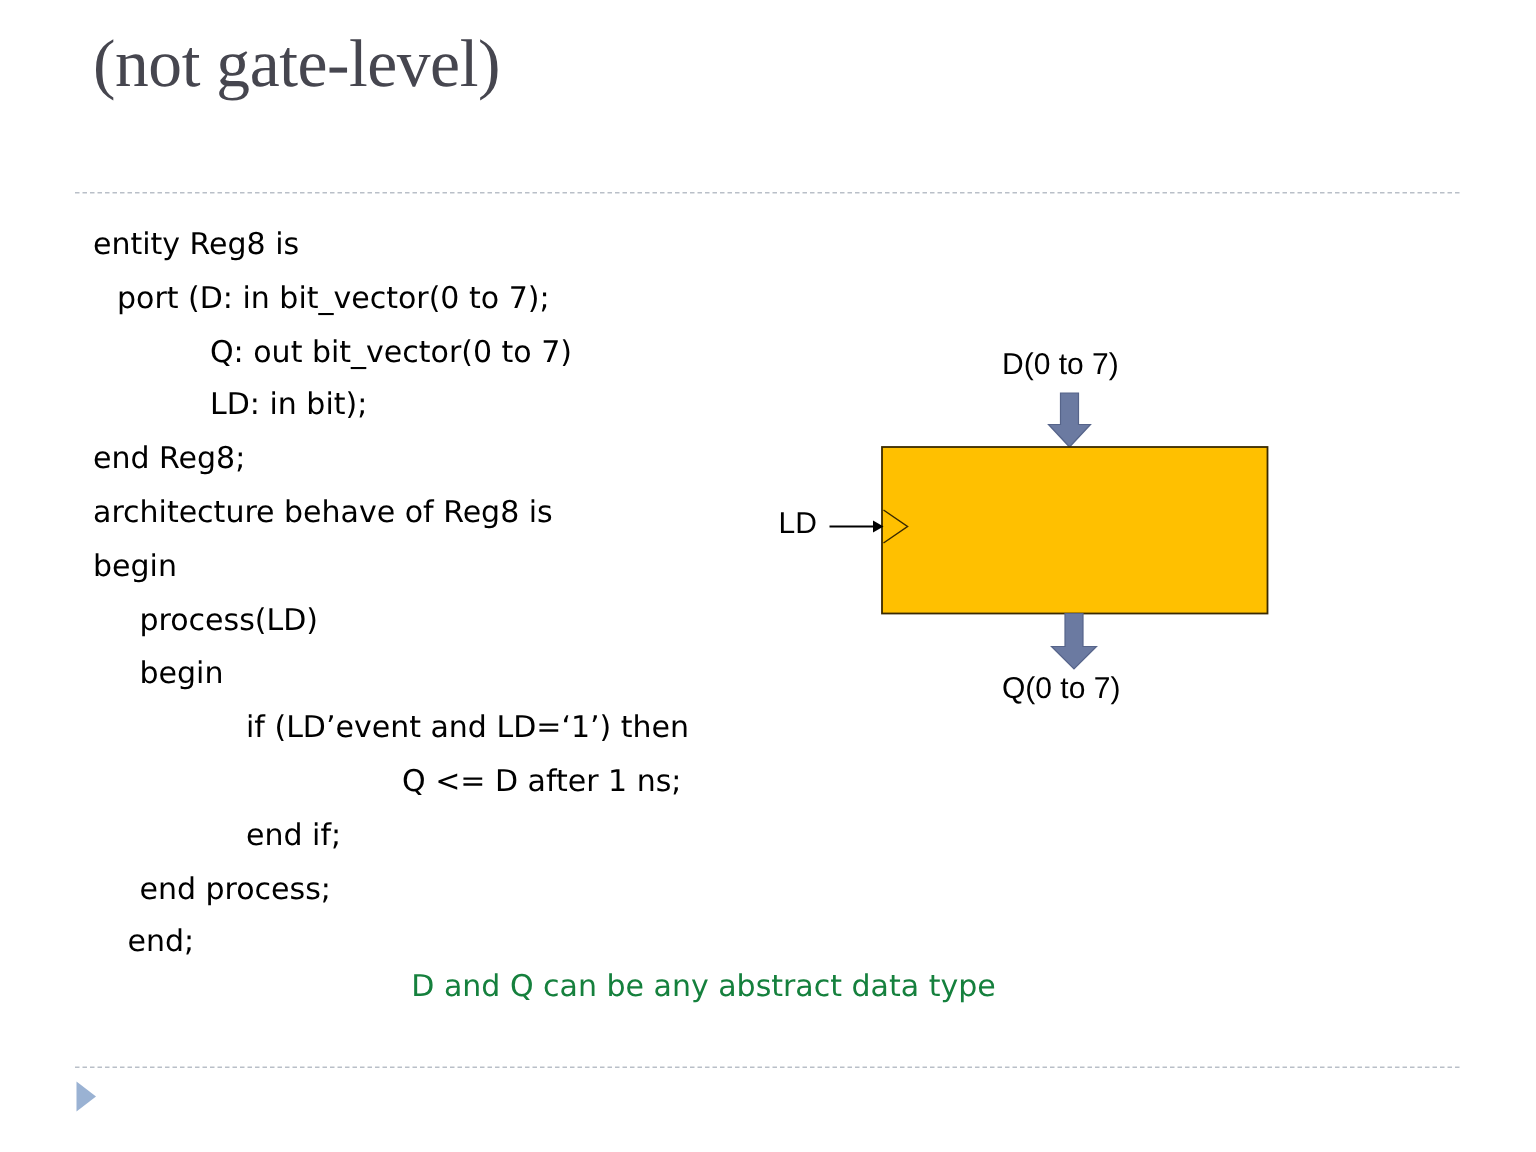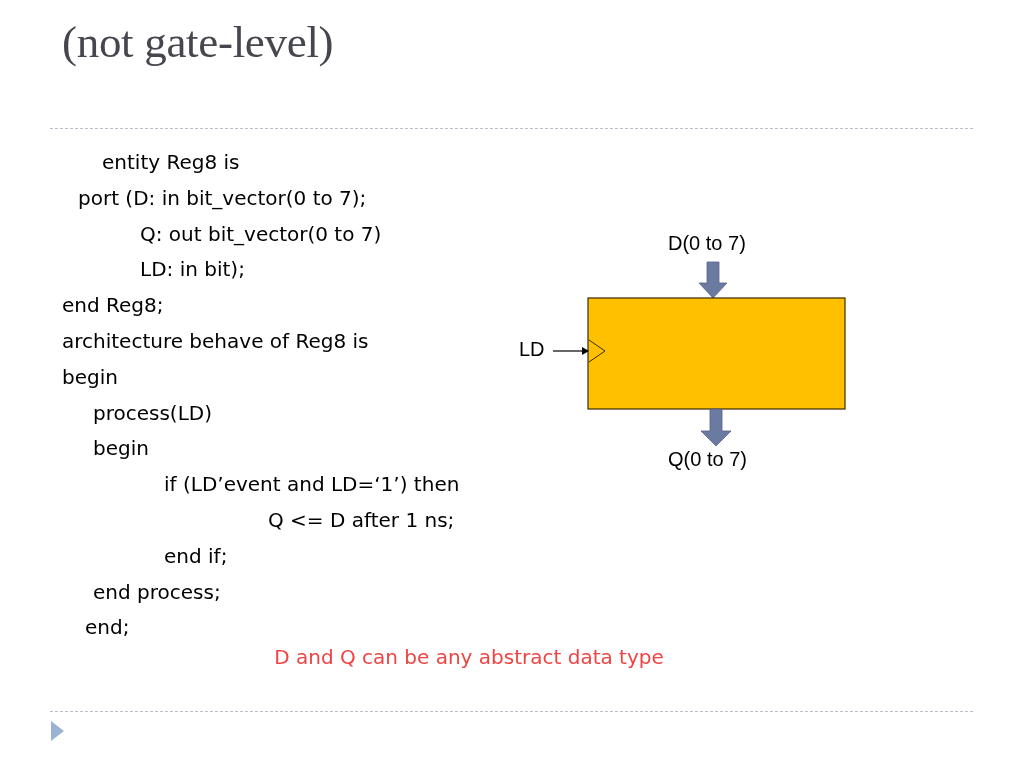--- a/index.html
+++ b/index.html
@@ -16,21 +16,21 @@
     }
     .code {
       position: absolute; left: 62px; top: 144px;
       font-family: "DejaVu Sans", "Liberation Sans", sans-serif;
       font-size: 20px; color: #000000;
     }
     .code-line { position: absolute; left: 0; white-space: pre; height: 36px; line-height: 36px; }
     .note {
       position: absolute; left: 0; top: 645px; width: 922px; text-align: center;
       font-family: "DejaVu Sans", "Liberation Sans", sans-serif;
-      font-size: 20px; color: #ef4444; padding-left: 16px; box-sizing: border-box;
+      font-size: 20px; color: #15803d; padding-left: 16px; box-sizing: border-box;
     }
     .note span { position: relative; left: 0px; }
     .diagram { position: absolute; left: 0; top: 0; width: 1024px; height: 768px; pointer-events: none; }
     .diag-label {
       position: absolute; font-family: "Liberation Sans", "DejaVu Sans", sans-serif;
       font-size: 20px; color: #000000; white-space: nowrap;
     }
     .bullet {
       position: absolute; left: 51px; top: 721px; width: 0; height: 0;
       border-top: 10px solid transparent; border-bottom: 10px solid transparent;
@@ -40,21 +40,21 @@
 </head>
 <body>
 
 <div class="title">
   <div>(not gate-level)</div>
 </div>
 
 <div class="rule" style="top:128px;"></div>
 
 <div class="code" id="code">
-    <div class="code-line" style="top: 0px; left: 0px; margin-left: 40px;">entity Reg8 is</div>
+    <div class="code-line" style="top: 0px; left: 0px;">entity Reg8 is</div>
     <div class="code-line" style="top: 35.8px; left: 16px;">port (D: in bit_vector(0 to 7);</div>
     <div class="code-line" style="top: 71.6px; left: 78px;">Q: out bit_vector(0 to 7)</div>
     <div class="code-line" style="top: 107.4px; left: 78px;">LD: in bit);</div>
     <div class="code-line" style="top: 143.2px; left: 0px;">end Reg8;</div>
     <div class="code-line" style="top: 179px; left: 0px;">architecture behave of Reg8 is</div>
     <div class="code-line" style="top: 214.8px; left: 0px;">begin</div>
     <div class="code-line" style="top: 250.6px; left: 31px; text-align: right;">process(LD)</div>
     <div class="code-line" style="top: 286.4px; left: 31px;">begin</div>
     <div class="code-line" style="top: 322.2px; left: 102px;">if (LD’event and LD=‘1’) then</div>
     <div class="code-line" style="top: 358px; left: 206px;">Q &lt;= D after 1 ns;</div>

